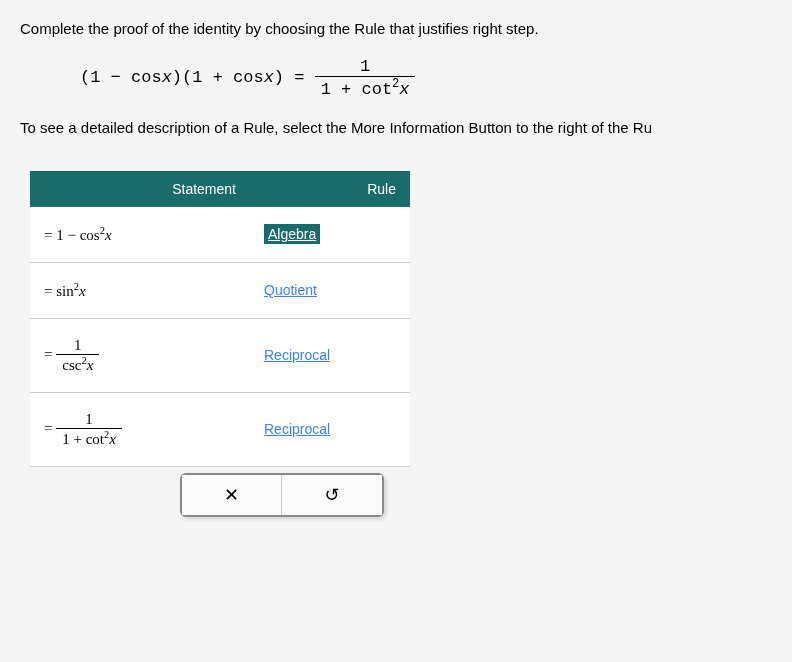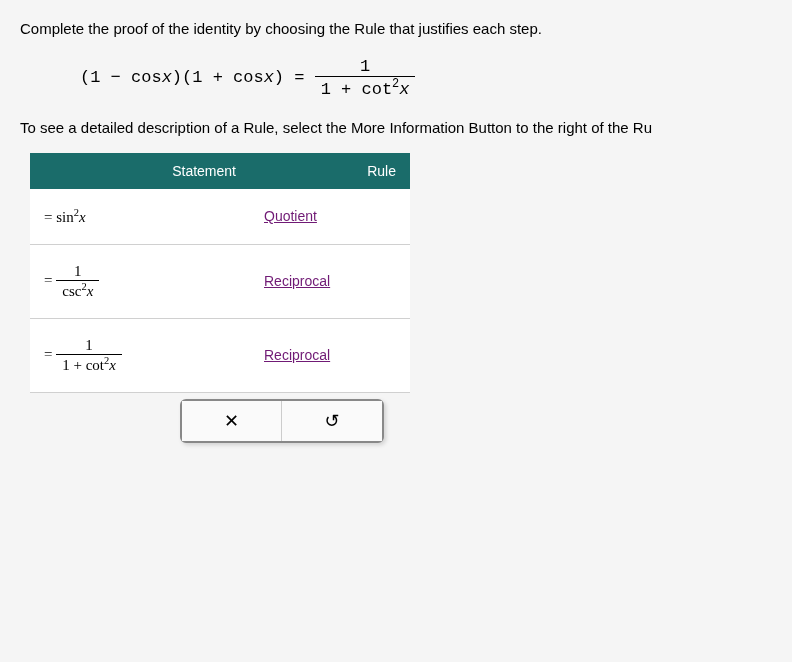--- a/index.html
+++ b/index.html
@@ -17,21 +17,21 @@
       font-size: 15px;
       margin-bottom: 20px;
     }
     .equation-main {
       font-size: 17px;
       margin: 20px 0 20px 60px;
       font-family: Liberation Mono, monospace;
     }
     .description {
       font-size: 15px;
-      margin-bottom: 17px;
+      margin-bottom: 35px;
     }
     .proof-table {
       margin-left: 10px;
       border-collapse: collapse;
       background: #fff;
     }
     .table-header {
       background: #1a6c6a;
       color: #fff;
       text-align: right;
@@ -47,21 +47,21 @@
     }
     .rule-cell {
       padding: 18px 14px;
       border-bottom: 1px solid #d0d0d0;
       font-size: 14px;
       width: 160px;
       vertical-align: middle;
     }
     .rule-link {
       text-decoration: underline;
-      color: #701a75;
+      color: #3b82f6;
       cursor: pointer;
     }
     .rule-link.selected {
       background: #1a6c6a;
       color: #fff;
       padding: 2px 4px;
     }
     .frac {
       display: inline-block;
       vertical-align: middle;
@@ -89,40 +89,44 @@
       justify-content: center;
       font-size: 18px;
       cursor: pointer;
       background: #fafafa;
     }
     .btn:first-child { border-right: 1px solid #ccc; }
   </style>
 </head>
 <body>
 
-<div class="header-text">Complete the proof of the identity by choosing the Rule that justifies each step.</div>
+<div class="header-text">Complete the proof of the identity by choosing the Rule that justifies right step.</div>
 
 <div class="equation-main">
   <span>(1 − cos</span><i>x</i><span>)(1 + cos</span><i>x</i><span>) = </span>
   <span class="frac">
     <span class="num">1</span>
     <span class="den"><span>1 + cot</span><span class="sup">2</span><i>x</i></span>
   </span>
 </div>
 
 <div class="description">To see a detailed description of a Rule, select the More Information Button to the right of the Ru</div>
 
 <table class="proof-table">
   <tbody>
       <tr class="table-header">
     <td>Statement</td>
     <td>Rule</td>
   </tr>
   </tbody>
     <tbody id="proof-body">
+      <tr>
+        <td class="statement-cell">= 1 − cos<span class="sup">2</span><i>x</i></td>
+        <td class="rule-cell"><span class="rule-link selected">Algebra</span></td>
+      </tr>
       <tr>
         <td class="statement-cell">= sin<span class="sup">2</span><i>x</i></td>
         <td class="rule-cell"><span class="rule-link">Quotient</span></td>
       </tr>
       <tr>
         <td class="statement-cell">= <span class="frac"><span class="num">1</span><span class="den">csc<span class="sup">2</span><i>x</i></span></span></td>
         <td class="rule-cell"><span class="rule-link">Reciprocal</span></td>
       </tr>
       <tr>
         <td class="statement-cell">= <span class="frac"><span class="num">1</span><span class="den">1 + cot<span class="sup">2</span><i>x</i></span></span></td>

